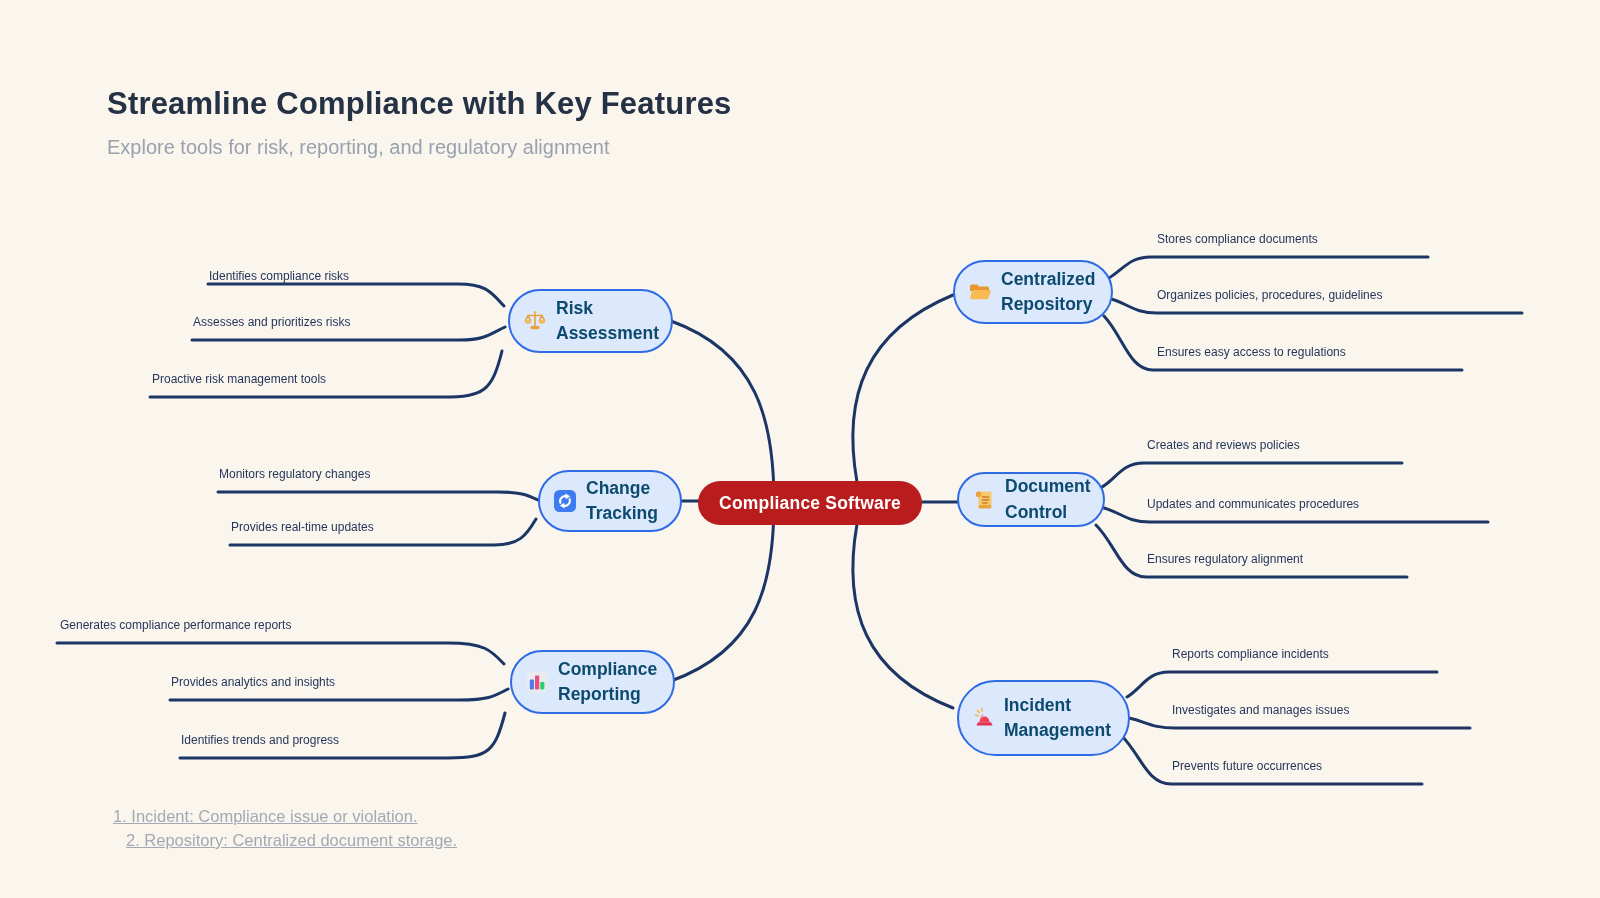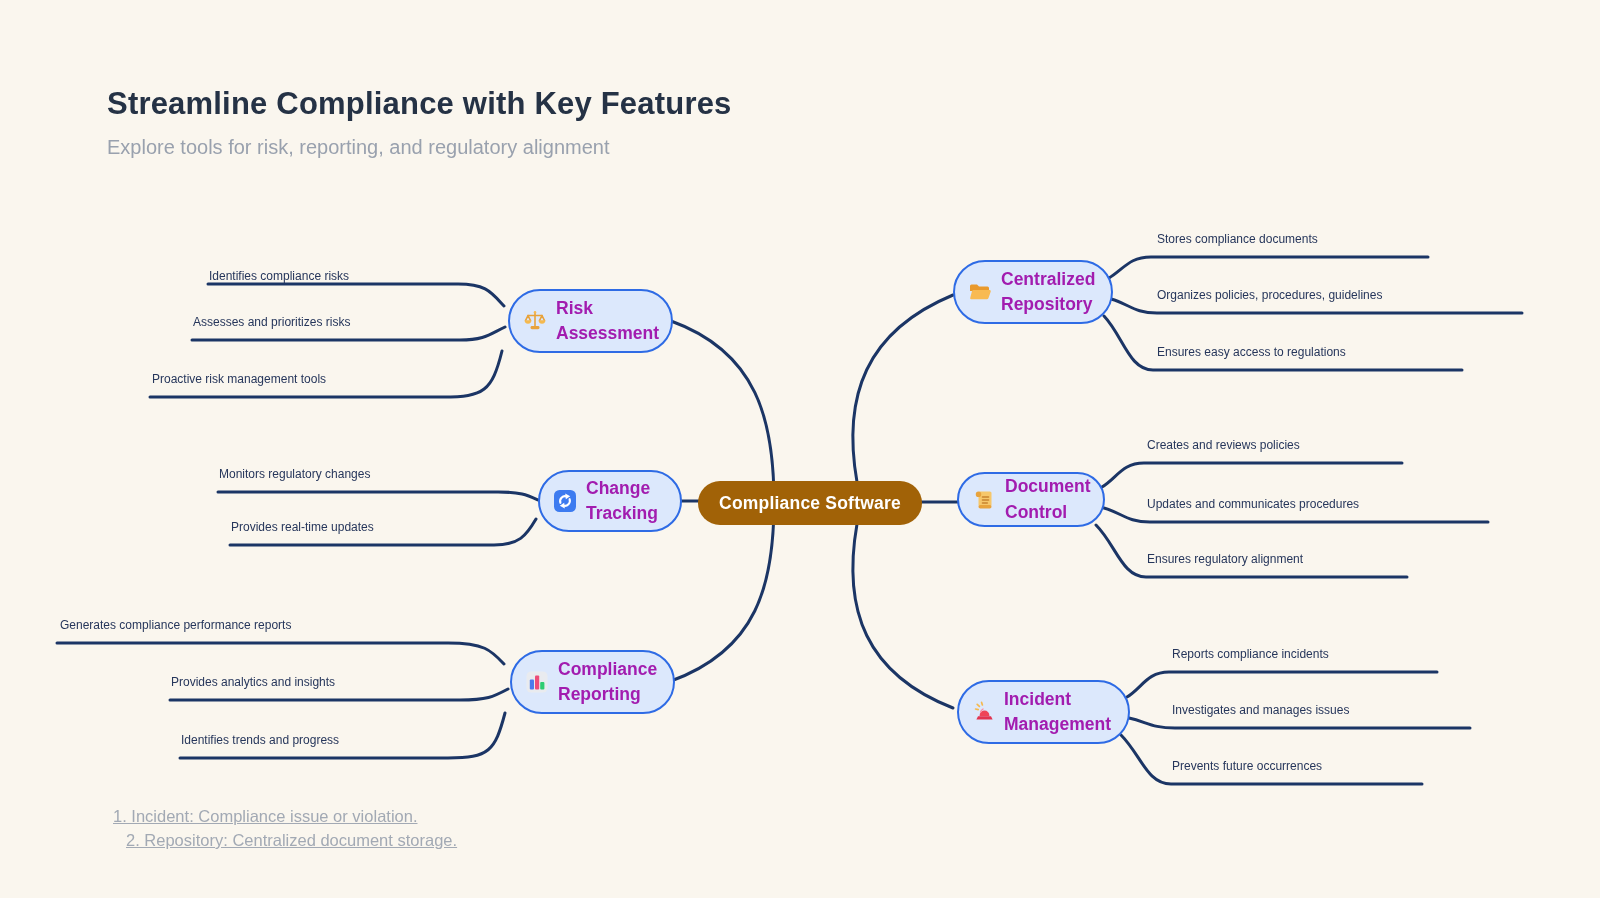--- a/index.html
+++ b/index.html
@@ -15,26 +15,26 @@
     font-size:20px;font-weight:400;color:#99A1AE;white-space:nowrap;
   }
   svg.wires{position:absolute;left:0;top:0;}
   .wire{fill:none;stroke:#1B3565;stroke-width:3;stroke-linecap:round;}
   .node{
     position:absolute;display:flex;align-items:center;gap:9px;
     background:#DCE8FC;border:2px solid #2E6BE5;border-radius:40px;
     padding:0 12px 0 13px;box-sizing:border-box;cursor:pointer;
   }
   .node .label{
-    font-size:17.5px;font-weight:700;color:#a21caf;line-height:1.45;
+    font-size:17.5px;font-weight:700;color:#0c4a6e;line-height:1.45;
   }
   .node .nicon{flex:0 0 auto;width:24px;height:24px;}
   .center-node{
     position:absolute;display:flex;align-items:center;justify-content:center;
-    background:#a16207;border-radius:24px;cursor:pointer;
+    background:#b91c1c;border-radius:24px;cursor:pointer;
   }
   .center-node .label{
     font-size:17.5px;font-weight:700;color:#FFFFFF;letter-spacing:.2px;white-space:nowrap;
   }
   .leaf{
     position:absolute;font-size:12px;font-weight:500;color:#26365B;
     white-space:nowrap;line-height:24px;cursor:pointer;
   }
   .footnote{
     position:absolute;font-size:16.5px;font-weight:400;color:#A2A9B4;
@@ -151,21 +151,21 @@
           <path d="M10.5 9 H16.5"></path>
             <path d="M10.5 12 H16.5"></path>
             <path d="M10.5 15 H15.3"></path>
         </g>
         <rect x="6.5" y="17" width="13" height="3.6" rx="1.8" fill="#E8A33D"></rect>
       </svg>
     </span>
     <span class="label">Document Control</span>
   </div>
 
-  <div class="node" style="left:957px;top:680px;width:173px;height:64px;gap:8px;">
+  <div class="node" style="left:957px;top:680px;width:173px;height:76px;gap:8px;">
     <span class="nicon">
       <svg width="24" height="24" viewBox="0 0 24 24">
         <g stroke="#F5B94F" stroke-width="1.7" stroke-linecap="round">
           <path d="M5.2 4.4 L7.4 6.4"></path>
             <path d="M9.6 2.4 L10.4 5"></path>
             <path d="M3.6 9 L6.2 9.6"></path>
         </g>
         <path d="M7.6 15.5 a4.9 4.9 0 0 1 9.8 0 v0.8 h-9.8 Z" fill="#EF4458"></path>
         <path d="M11 9 a4.9 4.9 0 0 0 -2.4 3" stroke="#FB8CA0" stroke-width="1.4" fill="none" stroke-linecap="round"></path>
         <path d="M6 16.3 H19 l1.6 3.3 H4.4 Z" fill="#E23350"></path>

